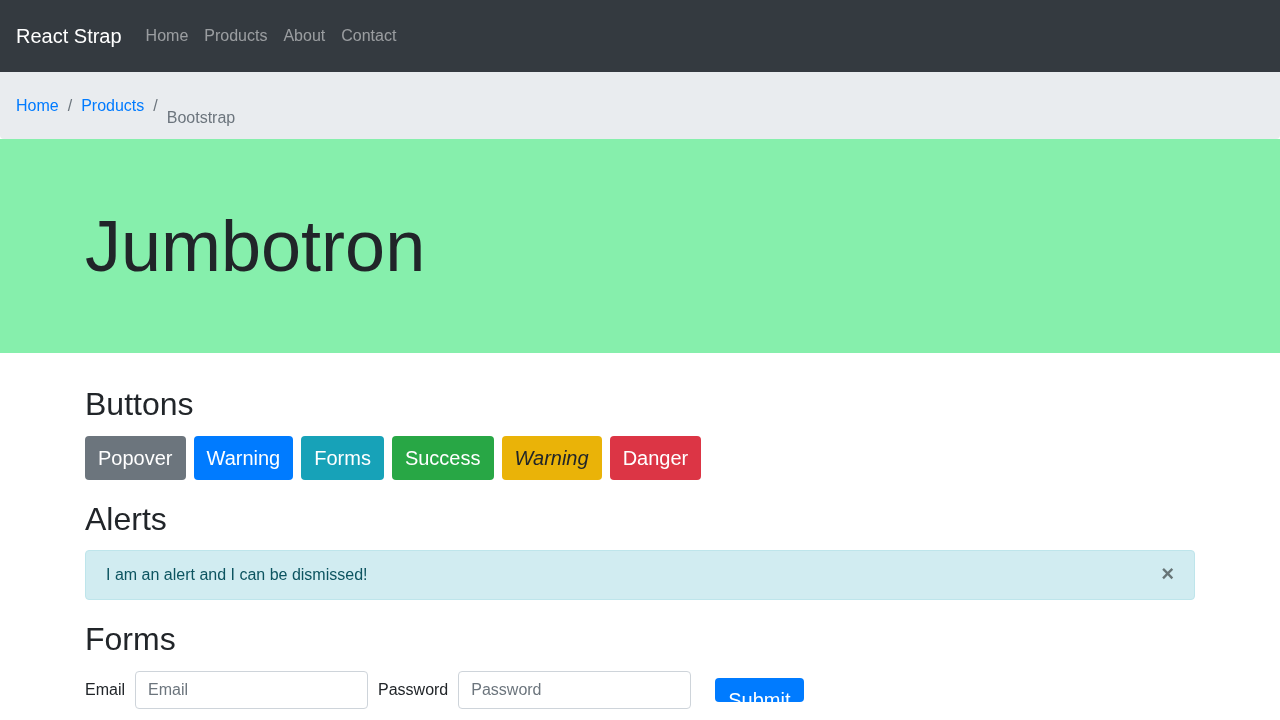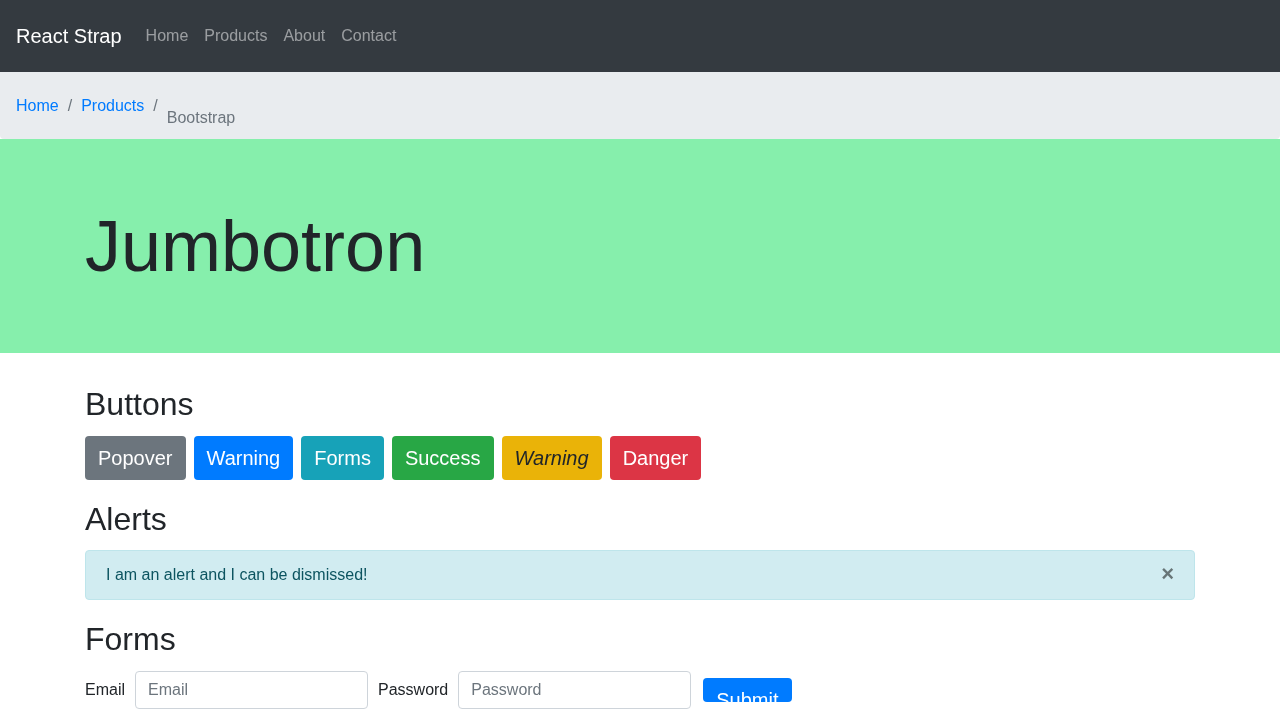--- a/index.html
+++ b/index.html
@@ -85,21 +85,21 @@
   .form-label.second { margin-left: 10px; }
   .form-control {
     width: 233px; height: 38px;
     padding: 6px 12px; font-size: 16px; color: #495057;
     border: 1px solid #ced4da; border-radius: 4px;
     font-family: "Liberation Sans", sans-serif;
     background: #ffffff;
   }
   .form-control::placeholder { color: #6c757d; opacity: 1; }
   .btn-submit {
-    margin-left: 12px; margin-right: 0;
+    margin-left: 24px; margin-right: 0;
     color: #ffffff; height: 24px;
   }
 </style>
 </head>
 <body>
 
 <nav class="navbar">
   <a class="navbar-brand">React Strap</a>
   <div class="navbar-nav">
     <a class="nav-link">Home</a>

